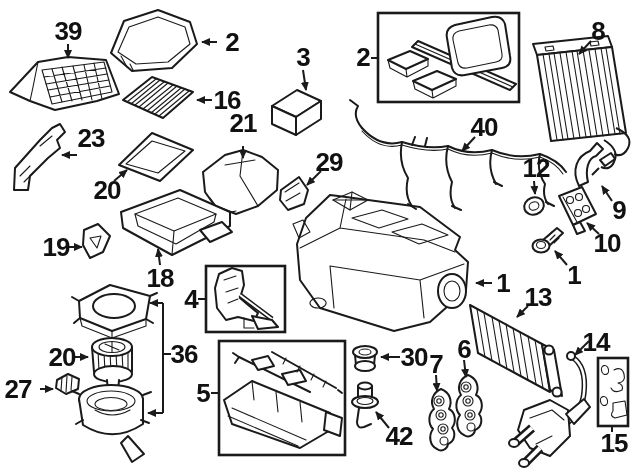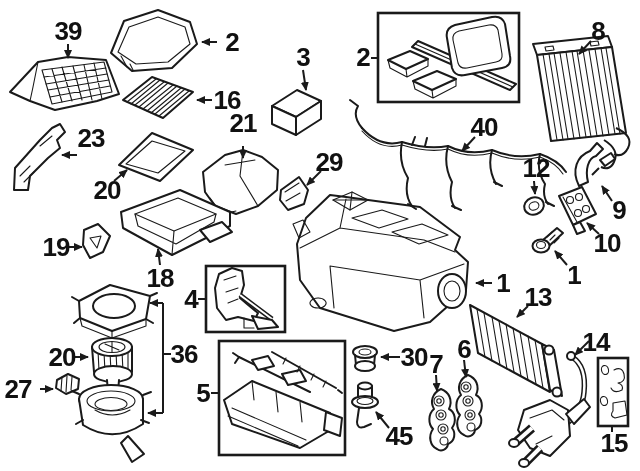--- a/index.html
+++ b/index.html
@@ -341,21 +341,21 @@
 <div class="num" style="left:596px;top:342px">14</div>
 <div class="num" style="left:614px;top:443px">15</div>
 <div class="num" style="left:227px;top:100px">16</div>
 <div class="num" style="left:232px;top:42px">2</div>
 <div class="num" style="left:160px;top:278px">18</div>
 <div class="num" style="left:56px;top:247px">19</div>
 <div class="num" style="left:107px;top:190px">20</div>
 <div class="num" style="left:243px;top:123px">21</div>
 <div class="num" style="left:68px;top:31px">39</div>
 <div class="num" style="left:91px;top:138px">23</div>
-<div class="num" style="left:399px;top:436px">45</div>
+<div class="num" style="left:399px;top:436px">42</div>
 <div class="num" style="left:414px;top:357px">30</div>
 <div class="num" style="left:62px;top:357px">20</div>
 <div class="num" style="left:18px;top:389px">27</div>
 <div class="num" style="left:184px;top:354px">36</div>
 <div class="num" style="left:329px;top:162px">29</div>
 <div class="num" style="left:484px;top:127px">40</div>
 
 </div>
 
 </body></html>

